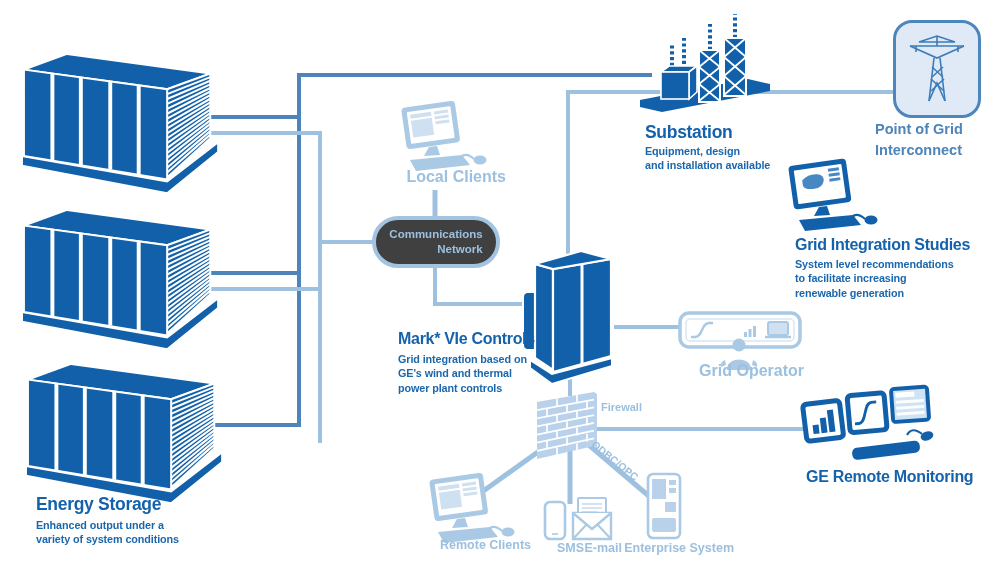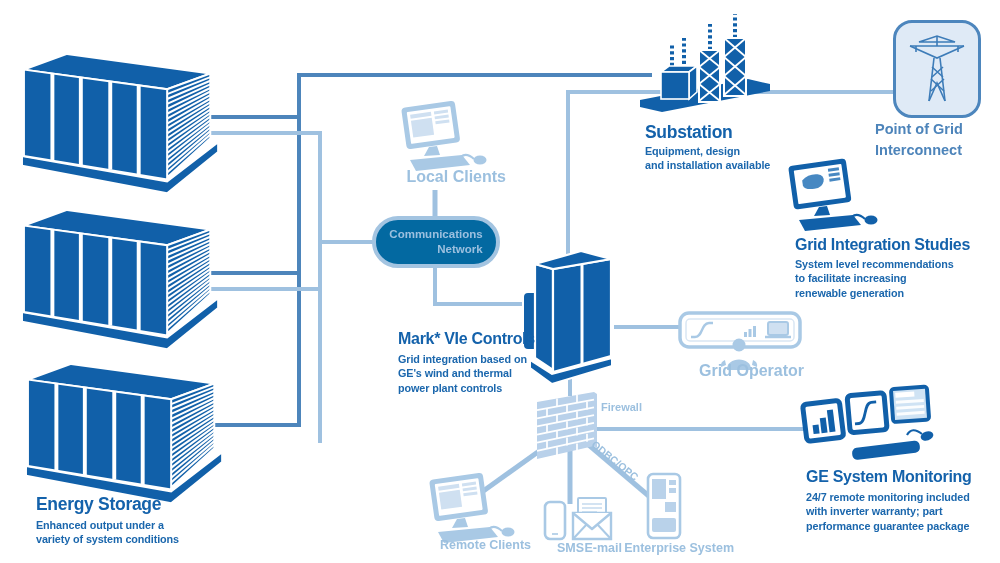--- a/index.html
+++ b/index.html
@@ -21,21 +21,21 @@
     position:absolute;font-weight:700;color:#9cc0df;white-space:pre-line;text-align:right;
   }
   .lbl-medium{
     position:absolute;font-weight:700;color:#4d84ba;white-space:pre-line;
   }
   #pgi-box{
     position:absolute;left:893px;top:20px;width:82px;height:92px;border:3px solid #4d86bd;
     border-radius:19px;background:#dfeaf6;display:flex;align-items:center;justify-content:center;
   }
   #cloud{
-    position:absolute;left:372px;top:216px;width:120px;height:44px;background:#0369a1;
+    position:absolute;left:372px;top:216px;width:120px;height:44px;background:#404040;
     border:4px solid #a3c4e1;border-radius:26px;display:flex;align-items:center;justify-content:center;
     text-align:center;font-size:11.5px;line-height:1.3;
   }
   #odbc-label{
     position:absolute;left:597px;top:438px;font-size:10.5px;font-weight:700;color:#9cc0df;
     transform:rotate(39deg);transform-origin:0 0;white-space:nowrap;
   }
 </style>
 </head>
 <body>
@@ -295,24 +295,21 @@
       <rect x="96" y="16" width="28" height="3" fill="#ffffff" opacity="0.9"></rect>
       <rect x="96" y="22" width="28" height="3" fill="#ffffff" opacity="0.9"></rect>
       <rect x="96" y="28" width="28" height="3" fill="#ffffff" opacity="0.9"></rect>
     </g>
     <g transform="rotate(-7 88 66)">
       <rect x="52" y="60" width="68" height="12" rx="5" fill="#1160a9"></rect>
     </g>
     <path d="M122,50 Q112,42 107,51" stroke="#1160a9" stroke-width="2.2" fill="none"></path>
     <ellipse cx="127" cy="52" rx="6.5" ry="4.5" fill="#1160a9" transform="rotate(-18 127 52)"></ellipse>
   </svg>
-  <div class="node-title" style="left:806px;top:468px">GE System Monitoring</div>
-  <div class="node-desc" style="left:806px;top:490px">24/7 remote monitoring included
-with inverter warranty; part
-performance guarantee package</div>
+  <div class="node-title" style="left:806px;top:468px">GE Remote Monitoring</div>
 
   <svg class="abs" style="left:424px;top:474px" width="100" height="72" viewBox="0 0 100 72">
       <use href="#pc-light-shape"></use>
     </svg>
   <div class="lbl-light" style="left:411px;top:538px;width:120px;font-size:12.5px">Remote Clients</div>
 
   <svg class="abs" style="left:543px;top:500px" width="24" height="42" viewBox="0 0 24 42">
     <rect x="2" y="2" width="20" height="37" rx="5" fill="#ffffff" stroke="#a9c9e5" stroke-width="2.6"></rect>
     <line x1="9" y1="34" x2="15" y2="34" stroke="#a9c9e5" stroke-width="1.6"></line>
   </svg>

